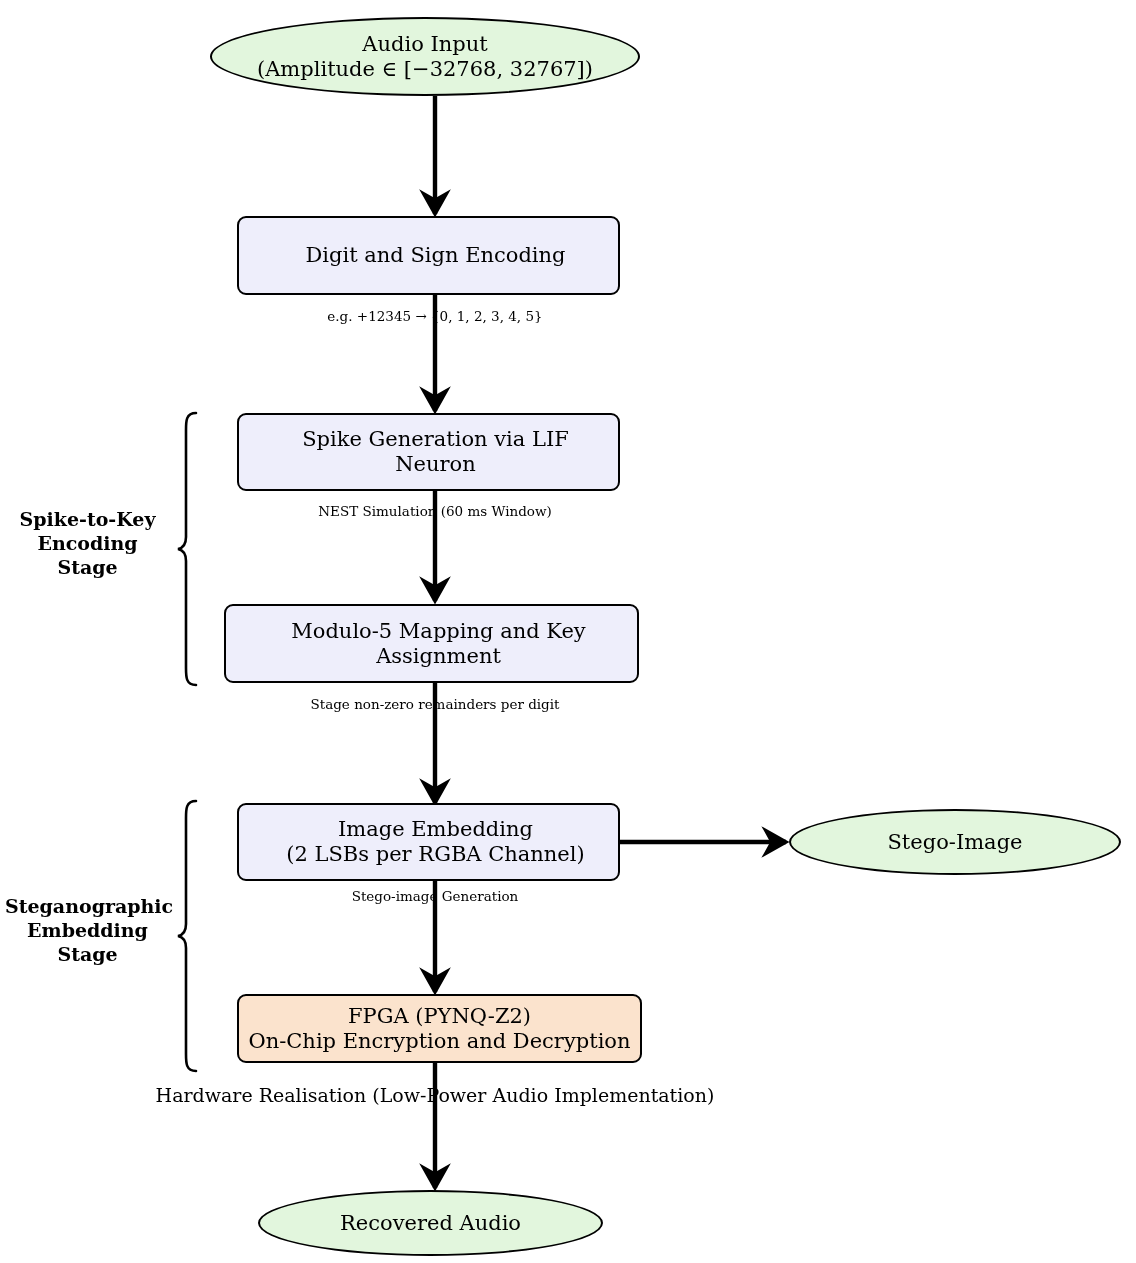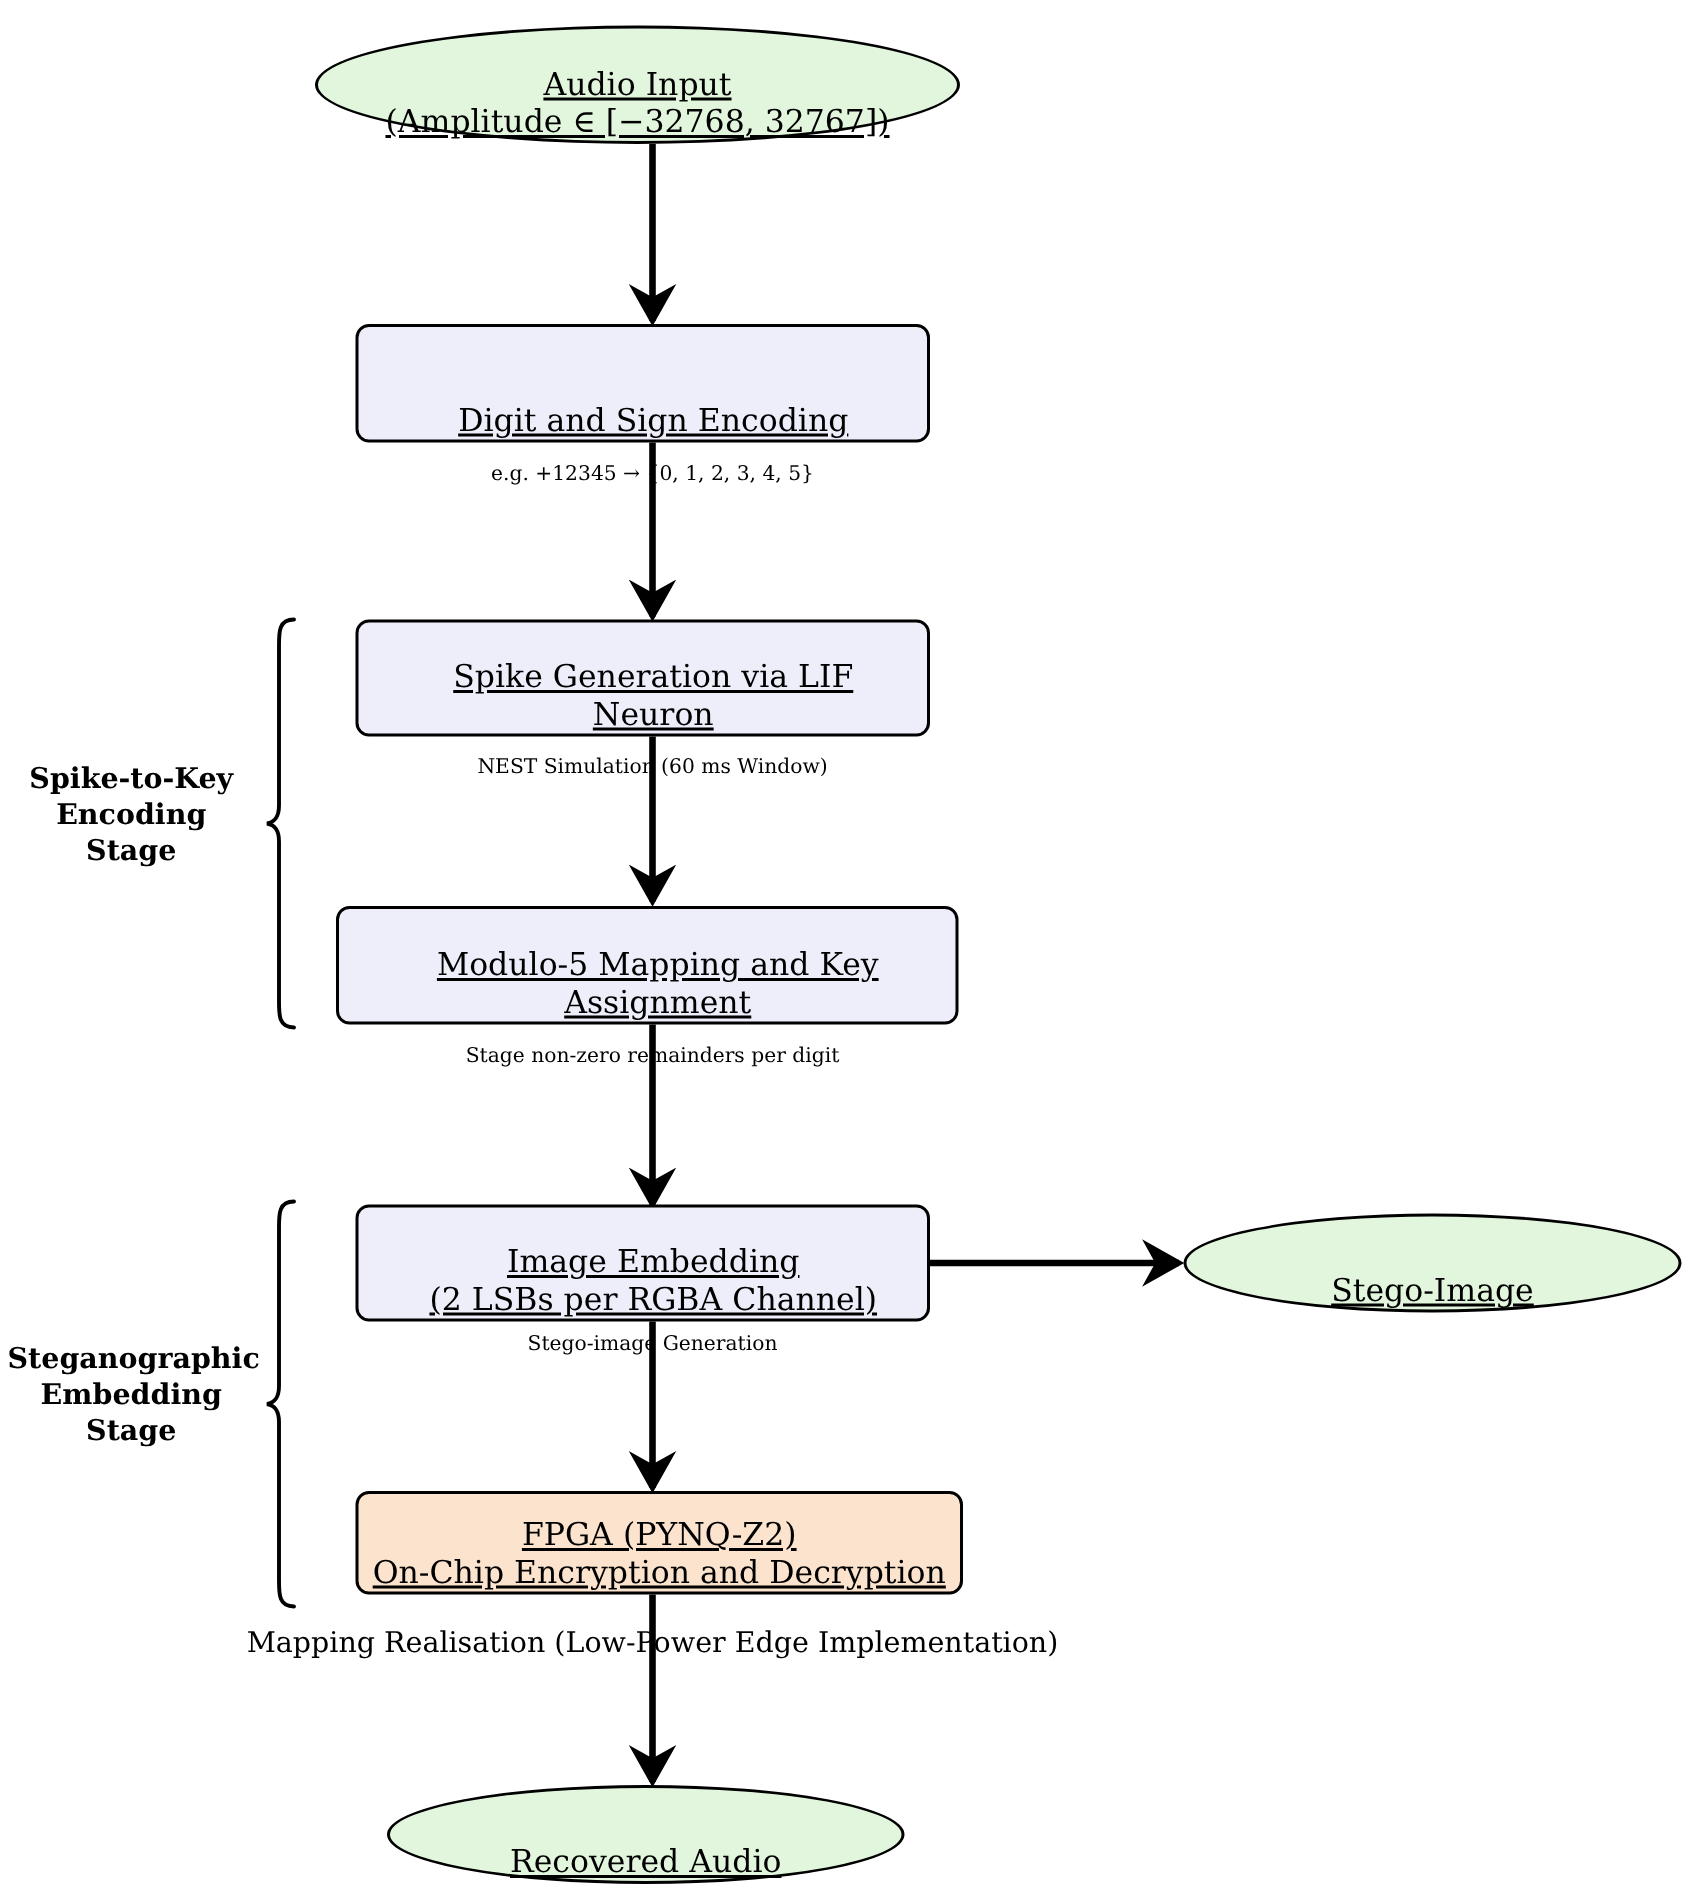--- a/index.html
+++ b/index.html
@@ -23,26 +23,25 @@
     left: 0;
     top: 0;
     width: 1136px;
     height: 1263px;
     pointer-events: none;
   }
   .node {
     position: absolute;
     box-sizing: border-box;
     display: flex;
-    align-items: flex-end;
+    align-items: center;
     justify-content: center;
     text-align: center;
     border: 2.2px solid #000000;
     line-height: 1.18;
-    text-decoration: underline;
   }
   .node .lines {
     padding: 0 6px;
   }
   .proc {
     border-radius: 9px;
     background: #eeeefb;
     font-size: 21px;
     padding-left: 14px;
   }
@@ -183,21 +182,21 @@
   </div>
 
   <div class="node hw" style="left:237px; top:994px; width:405px; height:69px;">
     <div class="lines">
       <div>FPGA (PYNQ-Z2)</div>
       <div>On-Chip Encryption and Decryption</div>
     </div>
   </div>
 
   <div class="edge-label big" style="left:110px; top:1086px; width:650px;">
-    <span>Mapping Realisation (Low-Power Edge Implementation)</span>
+    <span>Hardware Realisation (Low-Power Audio Implementation)</span>
   </div>
 
   <div class="stage-label" style="left:5px; top:895px; width:165px;">
     <div>Steganographic</div>
     <div>Embedding</div>
     <div>Stage</div>
   </div>
 
   <div class="node term" style="left:258px; top:1190px; width:345px; height:66px;">
     <div class="lines">

